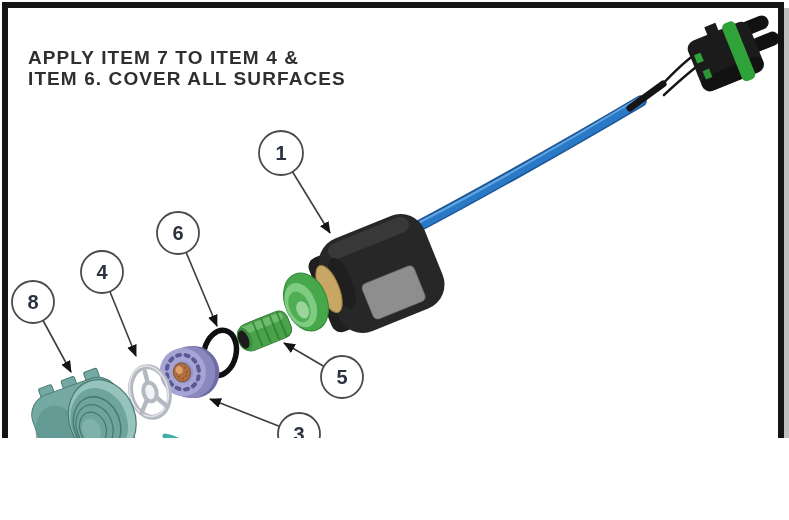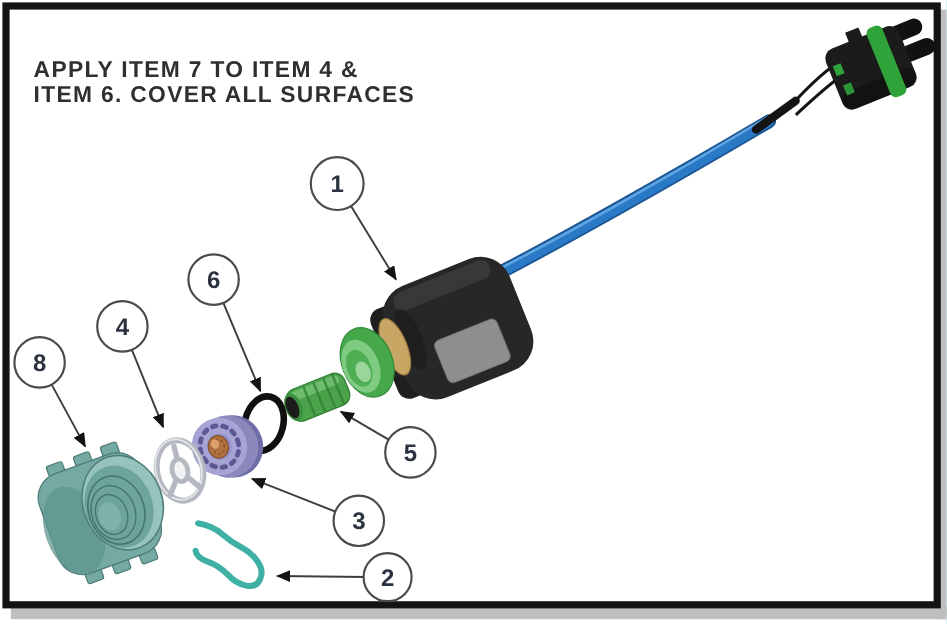--- a/index.html
+++ b/index.html
@@ -1,16 +1,16 @@
 <!DOCTYPE html>
 <html><head>
 <meta charset="utf-8">
 <style>
   html,body{margin:0;padding:0;background:#ffffff;}
-  .stage{position:relative;width:789px;height:520px;background:#5eead4;overflow:hidden;
+  .stage{position:relative;width:789px;height:438px;background:#f9a8d4;overflow:hidden;
          font-family:"Liberation Sans", sans-serif;}
   svg{display:block;}
   .note-text{font-family:"Liberation Sans", sans-serif;font-size:19px;letter-spacing:1.1px;font-weight:600;}
   .callout-num{font-family:"Liberation Sans", sans-serif;font-size:20px;font-weight:600;
                text-anchor:middle;}
 </style>
 </head>
 <body>
 
 <div class="stage">

